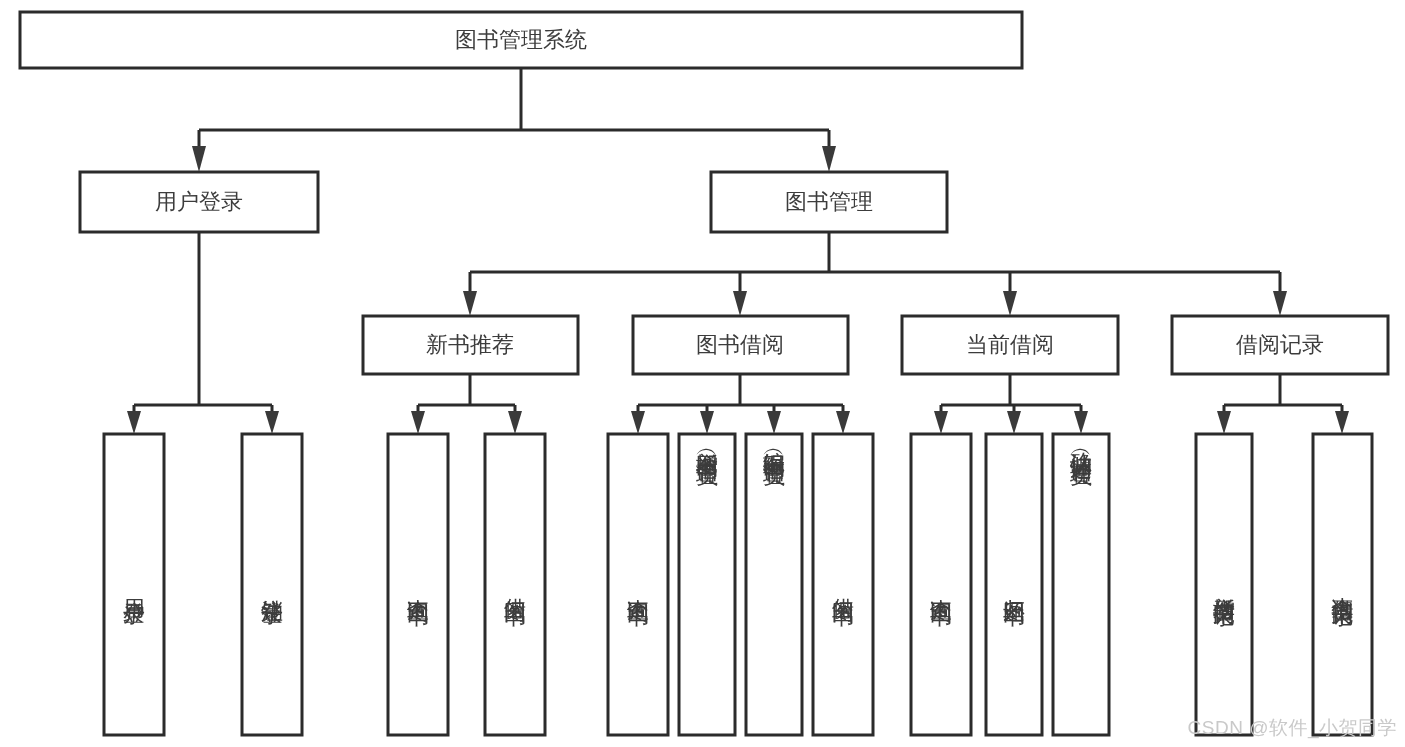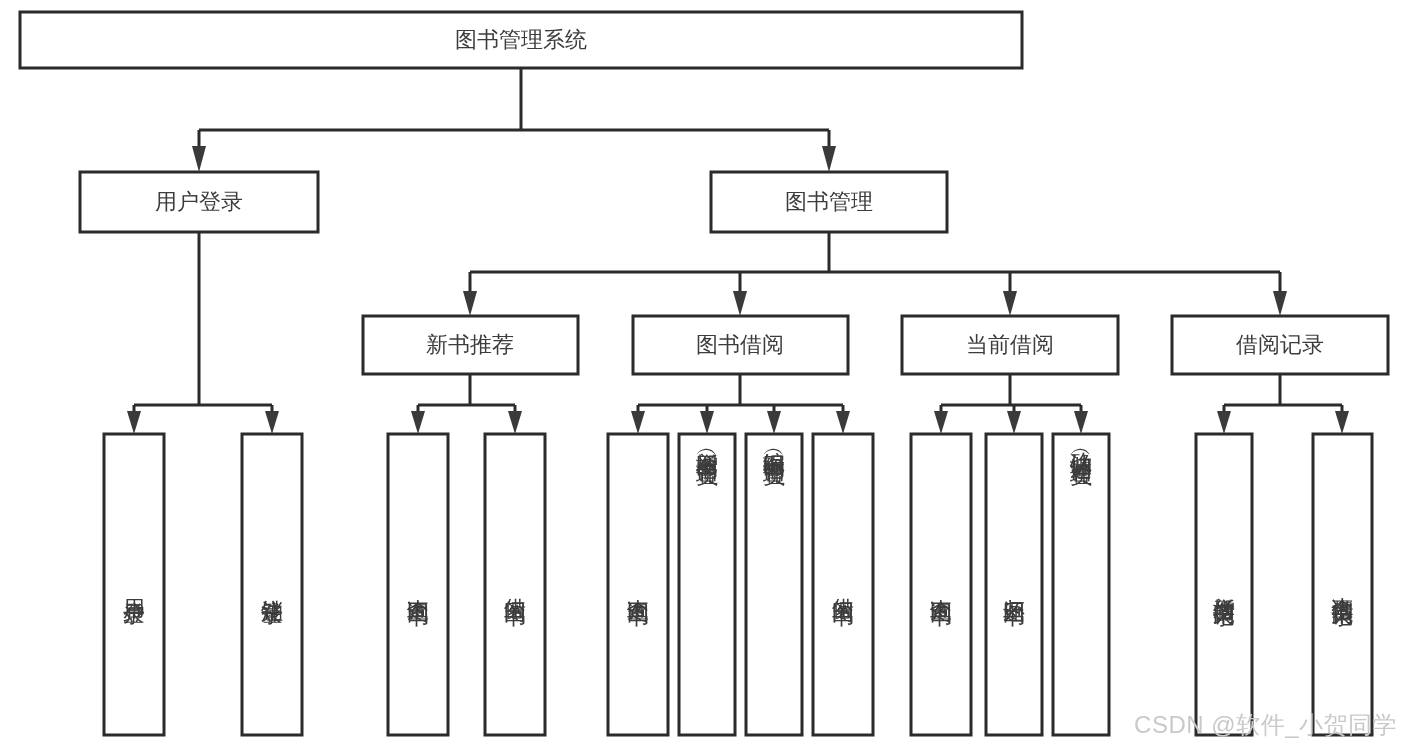--- a/index.html
+++ b/index.html
@@ -63,21 +63,21 @@
     line-height: 1.18;
     color: #3c3c3c;
     letter-spacing: 2px;
     white-space: nowrap;
   }
   .watermark {
     position: absolute;
     right: 8px;
     bottom: 6px;
     font-family: "Liberation Sans", "DejaVu Sans", sans-serif;
-    font-size: 24px;
+    font-size: 19px;
     color: #c9c9c9;
     white-space: nowrap;
     letter-spacing: 0.5px;
   }
 </style>
 </head>
 <body>
 
 <div id="canvas">
 

